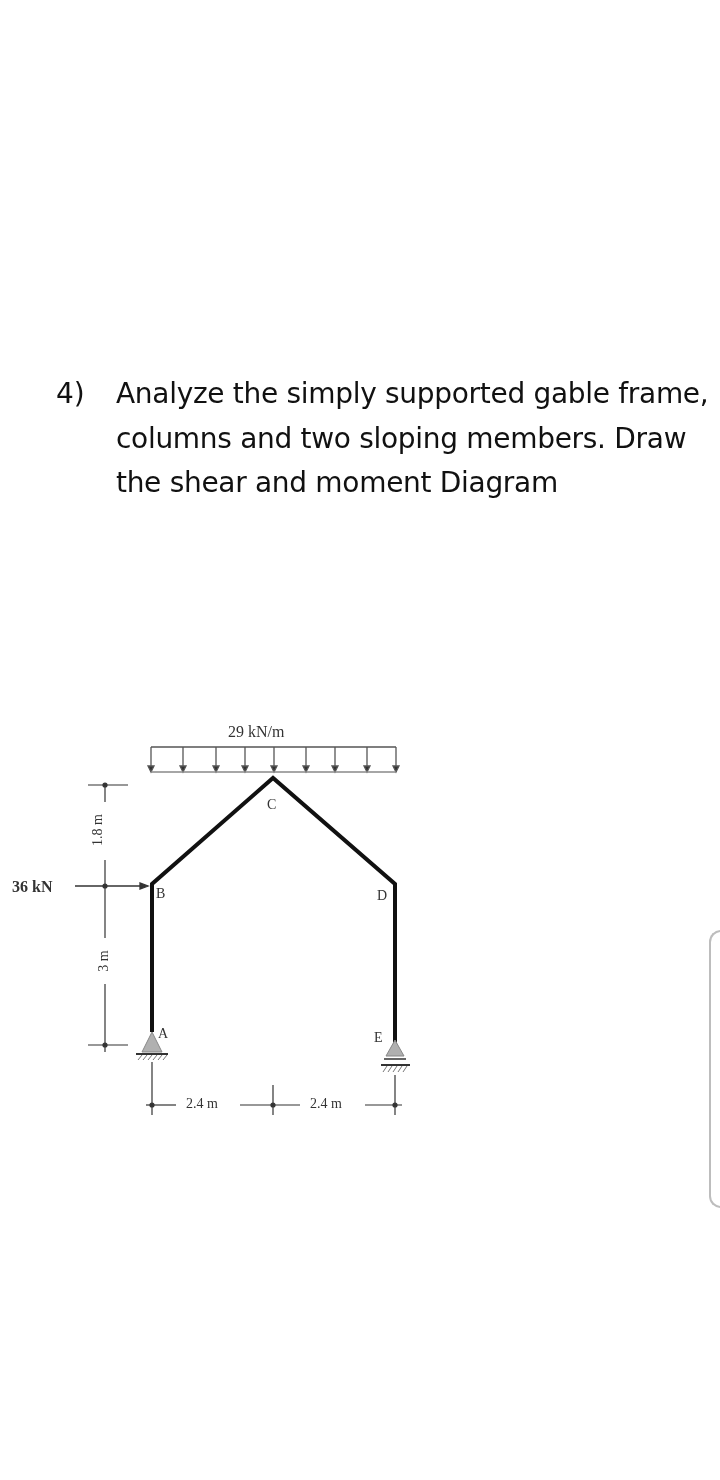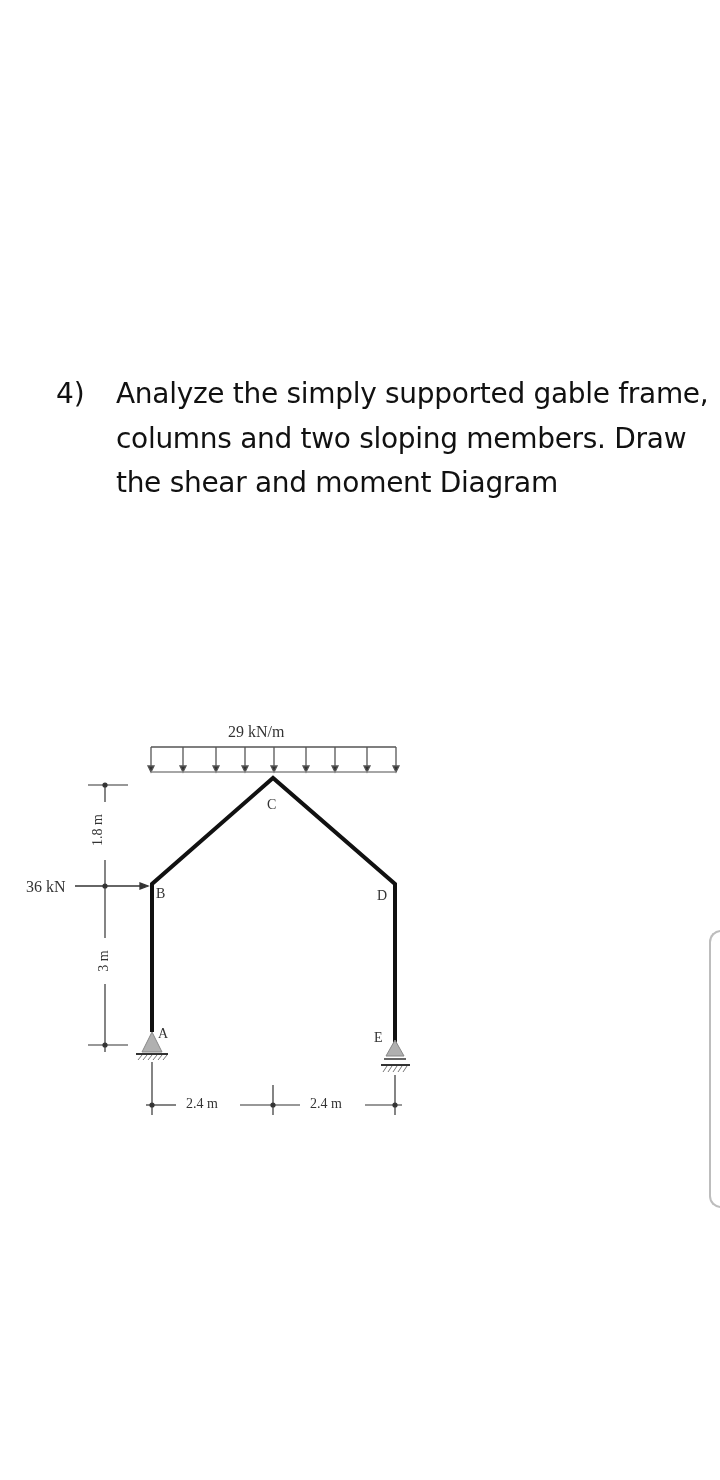--- a/index.html
+++ b/index.html
@@ -104,21 +104,21 @@
       <line x1="146" y1="405" x2="176" y2="405"></line>
       <line x1="240" y1="405" x2="300" y2="405"></line>
       <line x1="365" y1="405" x2="402" y2="405"></line>
       <circle cx="152" cy="405" r="2" fill="#333"></circle>
       <circle cx="273" cy="405" r="2" fill="#333"></circle>
       <circle cx="395" cy="405" r="2" fill="#333"></circle>
     </g>
   </svg>
 
   <div class="lbl" style="left:228px;top:23px;">29 kN/m</div>
-  <div class="lbl" style="left:26px;top:178px;">36 kN</div>
+  <div class="lbl" style="left:12px;top:178px;font-weight:bold;">36 kN</div>
   <div class="lbl" style="left:158px;top:326px;font-size:14px;">A</div>
   <div class="lbl" style="left:156px;top:186px;font-size:14px;">B</div>
   <div class="lbl" style="left:267px;top:97px;font-size:14px;">C</div>
   <div class="lbl" style="left:377px;top:188px;font-size:14px;">D</div>
   <div class="lbl" style="left:374px;top:330px;font-size:14px;">E</div>
   <div class="lbl" style="left:82px;top:122px;transform:rotate(-90deg);font-size:14px;">1.8 m</div>
   <div class="lbl" style="left:93px;top:253px;transform:rotate(-90deg);font-size:14px;">3 m</div>
   <div class="lbl" style="left:186px;top:396px;font-size:14px;">2.4 m</div>
   <div class="lbl" style="left:310px;top:396px;font-size:14px;">2.4 m</div>
 </div>

